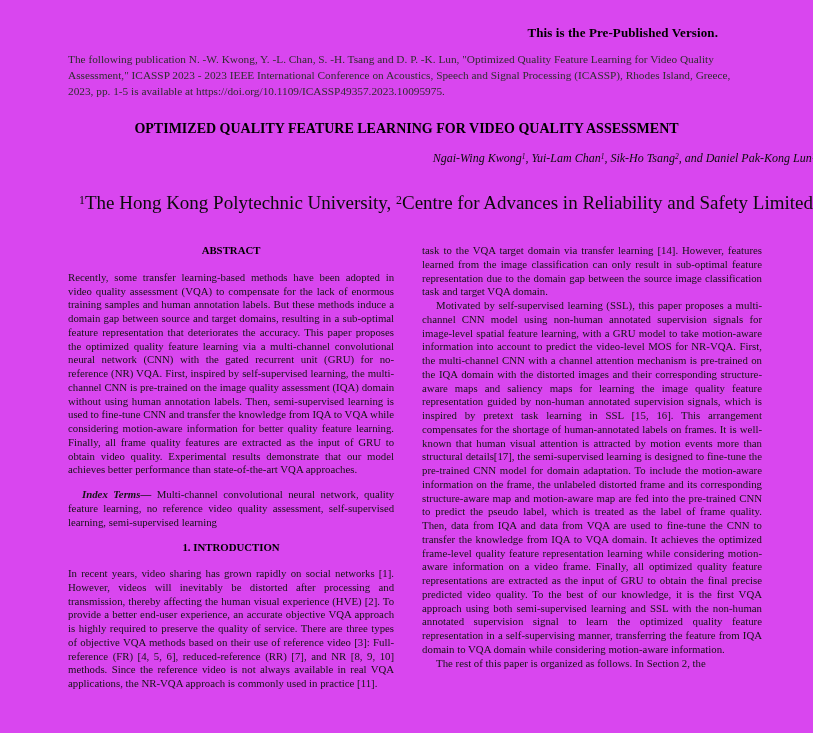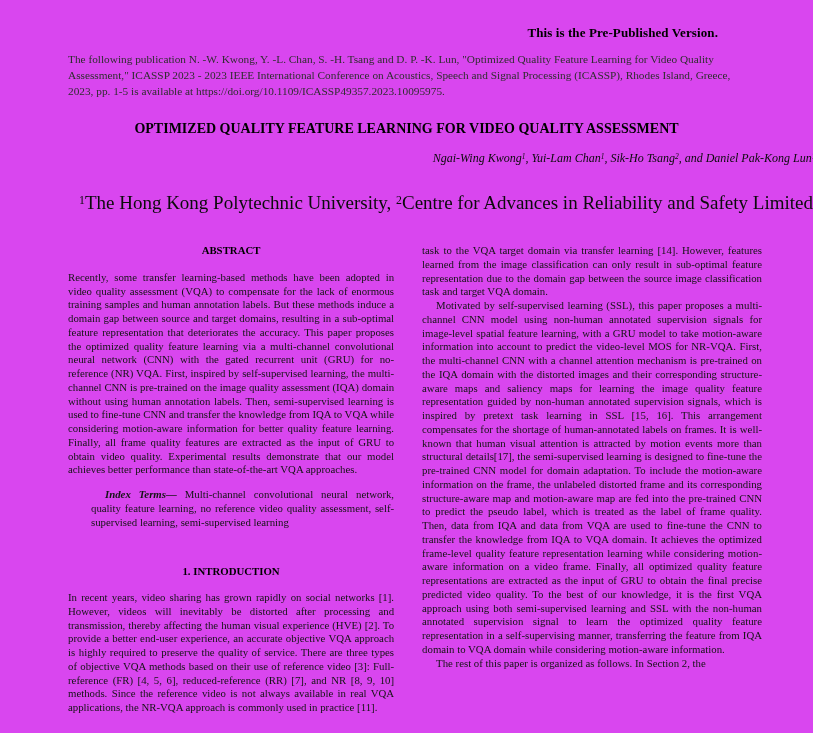--- a/index.html
+++ b/index.html
@@ -86,22 +86,22 @@
   }
   .col-heading {
     font-size: 10.8px;
     line-height: 13.75px;
     font-weight: bold;
     text-align: center;
     color: #000000;
     margin: 0;
   }
   .abstract-heading { margin: 0 0 13px 0; }
-  .index-terms { margin-top: 11px; text-indent: 14px; margin-left: 23px; }
-  .intro-heading { margin: 36px 0 12px 0; }
+  .index-terms { margin-top: 11px; text-indent: 14px; }
+  .intro-heading { margin: 12px 0 12px 0; }
   .indent { text-indent: 14px; }
   .bi { font-weight: bold; font-style: italic; }
 </style>
 </head>
 <body>
 
 <div class="page">
 
   <div class="prepub">This is the Pre-Published Version.</div>
 

